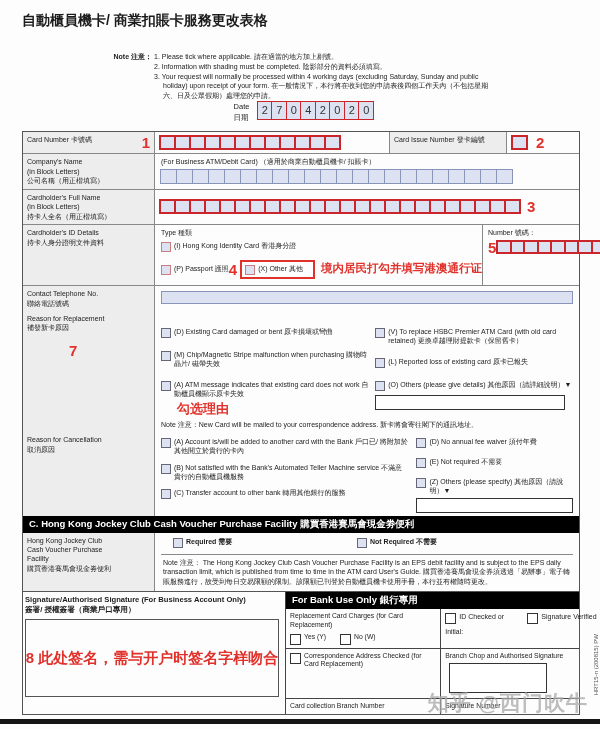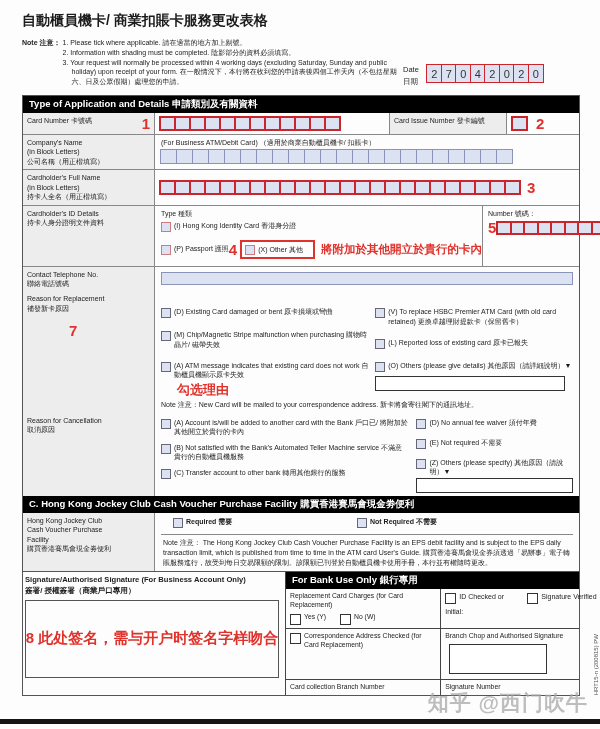--- a/index.html
+++ b/index.html
@@ -2,21 +2,21 @@
 <html><head>
 <meta charset="utf-8">
 <style>
 *{margin:0;padding:0;box-sizing:border-box;}
 html,body{background:#fff;}
 body{width:600px;height:729px;font-family:"Liberation Sans",sans-serif;color:#1c1c1c;position:relative;overflow:hidden;}
 .page{position:relative;width:600px;height:729px;padding:10px 20px 0 22px;background:#fdfdfd;}
 .pre{white-space:pre-line;}
 .title{font-size:15px;font-weight:bold;letter-spacing:.2px;}
 .subtitle{font-size:14px;font-weight:bold;margin-top:2px;}
-.note-row{display:flex;margin-top:8px;align-items:flex-end;}
+.note-row{display:flex;margin-top:22px;align-items:center;flex-direction:column;}
 .note{display:flex;font-size:7px;line-height:1.4;width:375px;}
 .note-label{font-weight:bold;white-space:nowrap;margin-right:2px;}
 .note-items div{padding-left:9px;text-indent:-9px;}
 .date-block{display:flex;margin-left:6px;}
 .date-label{font-size:7.5px;line-height:1.5;margin-right:9px;}
 .boxes{display:flex;}
 .box{display:inline-flex;align-items:center;justify-content:center;background:#dde2f3;flex-shrink:0;}
 .date-boxes .box{width:16px;height:19px;border:1.5px solid #c9252b;margin-left:-1.5px;font-size:11px;color:#333;}
 .boxes-red .box{border:2px solid #c9252b;margin-left:-2px;}
 .boxes-blue .box{border:1px solid #8a93b8;margin-left:-1px;}
@@ -101,21 +101,20 @@
           <span class="box">2</span>
           <span class="box">0</span>
           <span class="box">2</span>
           <span class="box">0</span>
         </div>
     </div>
   </div>
 
   <div class="formtable">
 
-    <div class="secbar">Type of Application and Details 申請類別及有關資料</div>
 
     <div class="frow" style="border-top:none;">
       <div class="fl fl-flex">
         <span>Card Number 卡號碼</span>
         <span class="rn">1</span>
       </div>
       <div class="fc" style="display:flex;align-items:center;">
         <div class="boxes boxes-red sz16">
             <span class="box"></span>
             <span class="box"></span>
@@ -223,21 +222,21 @@
           <div class="id-other-row">
             <div class="cbi" style="margin-top:0;">
               <span class="cb cb-pink"></span>
               <span class="nowrap">(P) Passport 護照</span>
             </div>
             <span class="rn">4</span>
             <span class="rbox">
               <span class="cb cb-pink"></span>
               <span class="nowrap" style="font-size:7px;">(X) Other 其他</span>
             </span>
-            <span class="rtext">將附加於其他開立於貴行的卡內</span>
+            <span class="rtext">境内居民打勾并填写港澳通行证</span>
           </div>
         </div>
         <div class="id-right" style="padding-top:3px;">
           <div>Number 號碼：</div>
           <div style="display:flex;align-items:center;margin-top:2px;">
             <span class="rn" style="margin-right:2px;">5</span>
             <div class="boxes boxes-red sz15">
                 <span class="box"></span>
                 <span class="box"></span>
                 <span class="box"></span>

